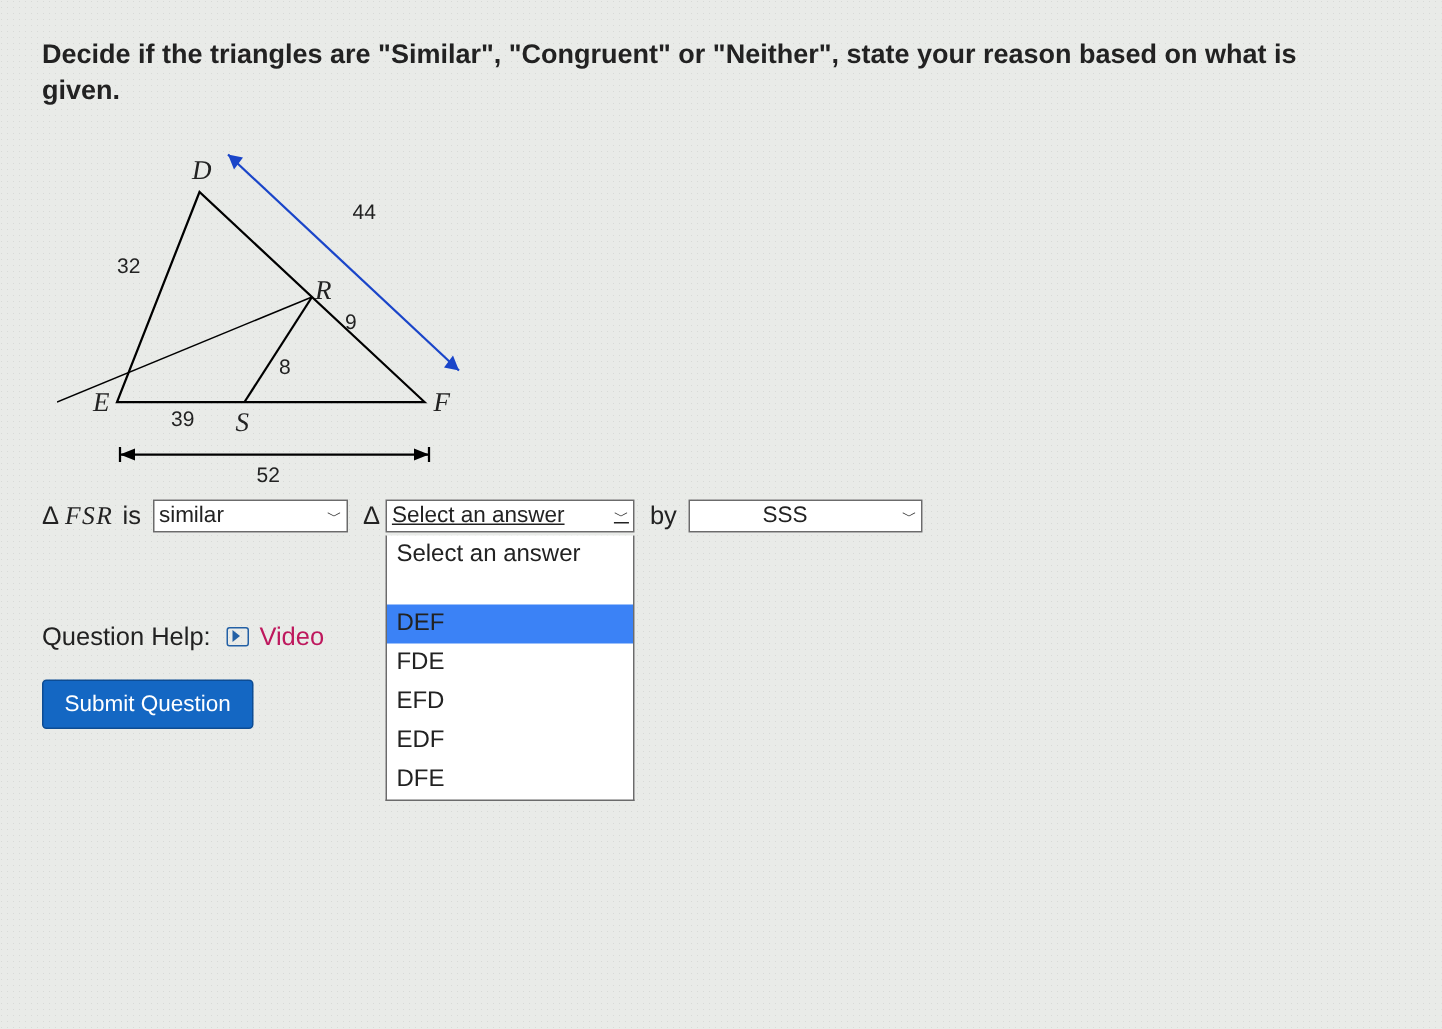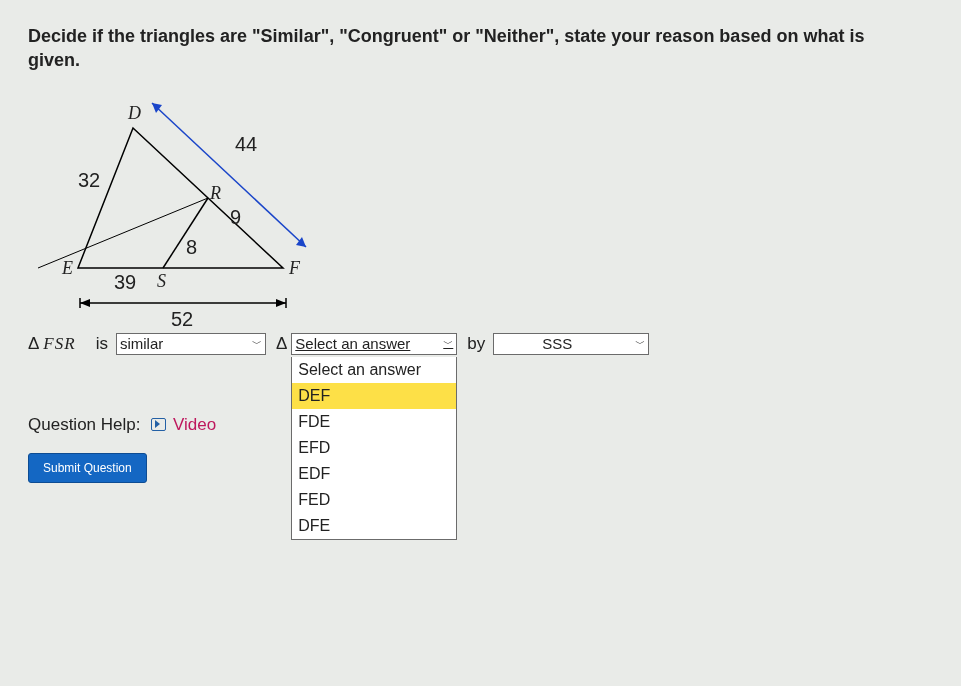--- a/index.html
+++ b/index.html
@@ -32,21 +32,21 @@
   .figure svg{position:absolute;top:0;left:0;}
   .lbl{
     position:absolute;
     font-family:'Times New Roman',serif;
     font-style:italic;
     font-size:18px;
   }
   .num{
     position:absolute;
     font-family:Arial,sans-serif;
-    font-size:20px;
+    font-size:14px;
     text-align:center;
   }
   .answer-row{
     margin-top:10px;
     display:flex;
     align-items:center;
     gap:4px;
     font-size:17px;
     position:relative;
   }
@@ -80,21 +80,22 @@
     border-top:none;
     background:#fff;
     width:164px;
     z-index:5;
   }
   .dropdown-open .opt{
     padding:4px 6px;
     font-size:16px;
   }
   .dropdown-open .opt.hl{
-    background:#fde047;
+    background:#3b82f6;
+    margin-top:20px;
   }
   .help-row{
     margin-top:60px;
     font-size:17px;
   }
   .video-link{
     color:#be185d;
   }
   .play-icon{
     display:inline-block;
@@ -113,21 +114,21 @@
     border-left:5px solid #2360a5;
     border-top:4px solid transparent;
     border-bottom:4px solid transparent;
   }
   .submit-btn{
     margin-top:18px;
     background:#1467c3;
     color:#fff;
     border:1px solid #0d4c93;
     padding:7px 14px;
-    font-size:12px;
+    font-size:15px;
     border-radius:3px;
     cursor:pointer;
   }
   .second-dd-wrap{position:relative;text-decoration:underline;}
 </style>
 </head>
 <body>
 
 
 
@@ -160,38 +161,37 @@
   <span class="num" style="left:197px;top:40px;">44</span>
   <span class="num" style="left:192px;top:113px;">9</span>
   <span class="num" style="left:148px;top:143px;">8</span>
   <span class="num" style="left:76px;top:178px;">39</span>
   <span class="num" style="left:133px;top:215px;">52</span>
 </div>
 
 <div class="answer-row">
   <span class="tri-delta">Δ</span>
     <span class="tri-label" style="font-style:italic;letter-spacing:1px;">FSR</span>
-  <span style="margin-left:16px;">is</span>
-  <div class="dropdown-box" style="width:150px;margin-left:4px;">
+  <span style="margin-left:2px;">is</span>
+  <div class="dropdown-box" style="width:130px;margin-left:4px;">
     <span style="flex:1">similar</span>
     <span class="caret">﹀</span>
   </div>
   <span class="tri-delta" style="margin-left:6px;">Δ</span>
   <div class="second-dd-wrap">
     <div class="dropdown-box" style="width:166px;">
       <span style="flex:1">Select an answer</span>
       <span class="caret">﹀</span>
     </div>
     <div class="dropdown-open">
       <div class="opt">Select an answer</div>
       <div class="opt hl">DEF</div>
       <div class="opt">FDE</div>
       <div class="opt">EFD</div>
       <div class="opt">EDF</div>
-      <div class="opt">FED</div>
       <div class="opt">DFE</div>
     </div>
   </div>
   <span style="margin-left:6px;">by</span>
   <div class="dropdown-box" style="width:156px;margin-left:4px;padding-left:48px;">
     <span style="flex:1">SSS</span>
     <span class="caret">﹀</span>
   </div>
 </div>
 

